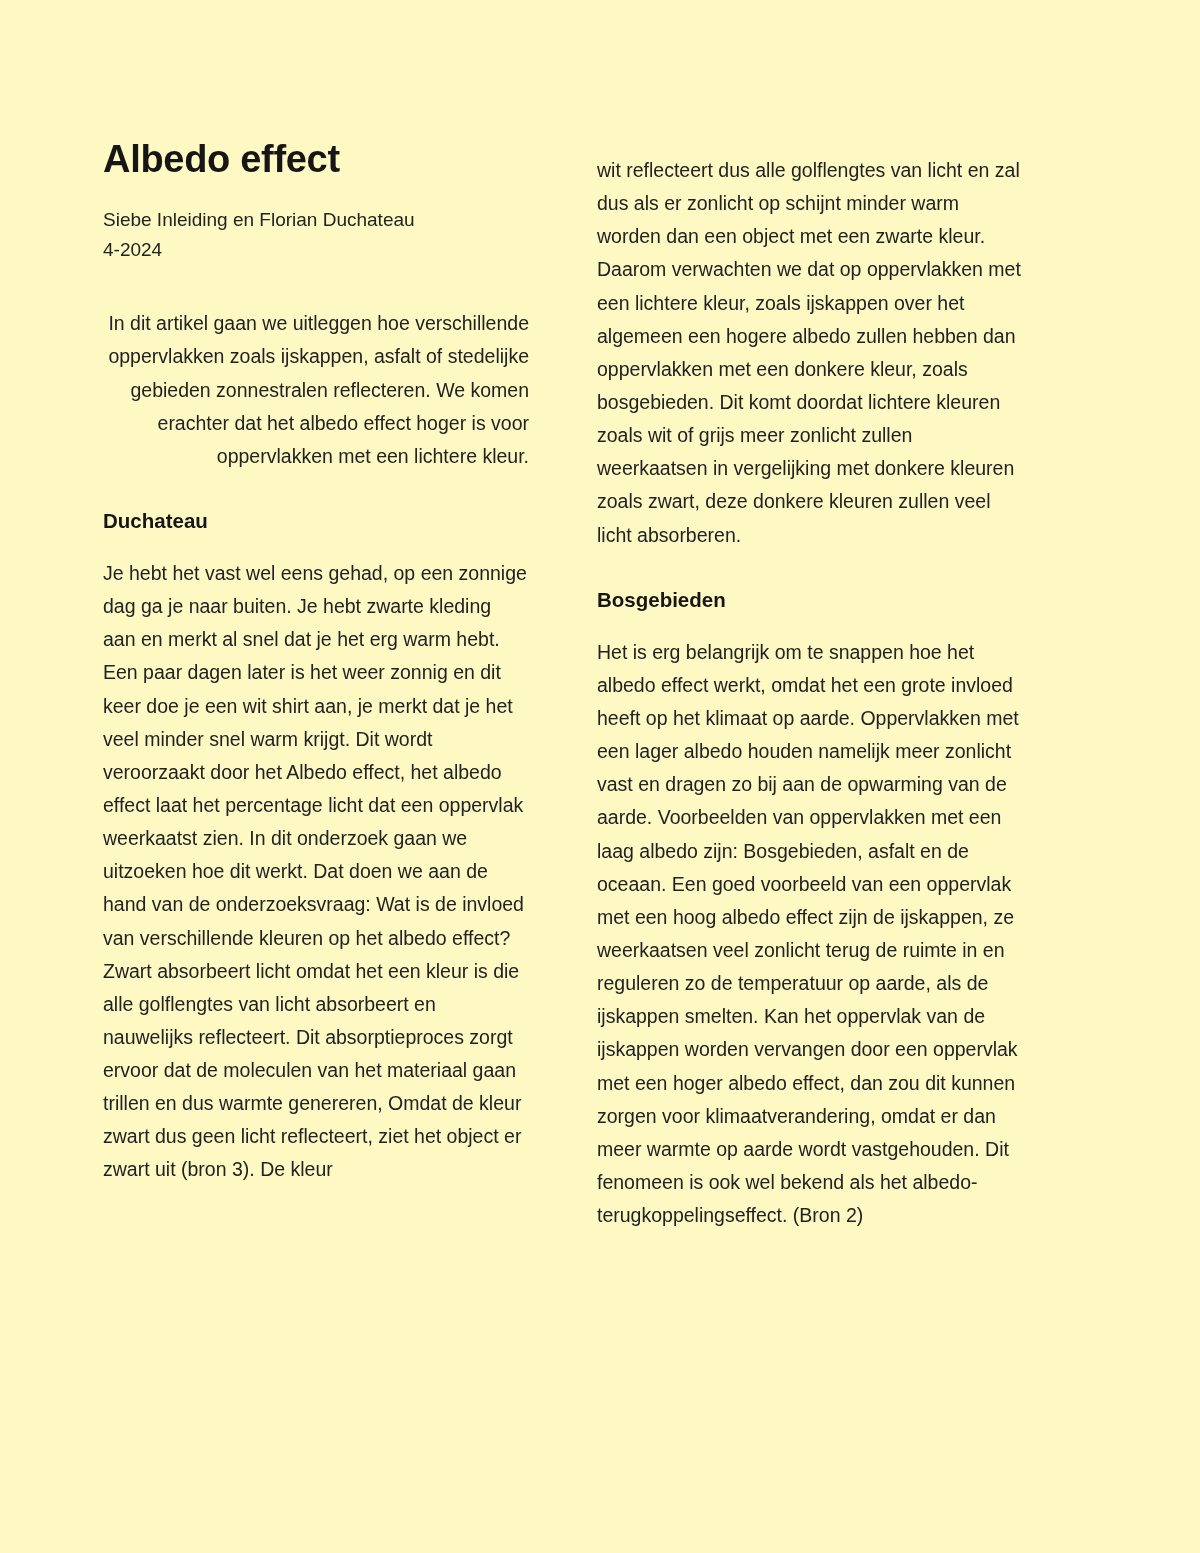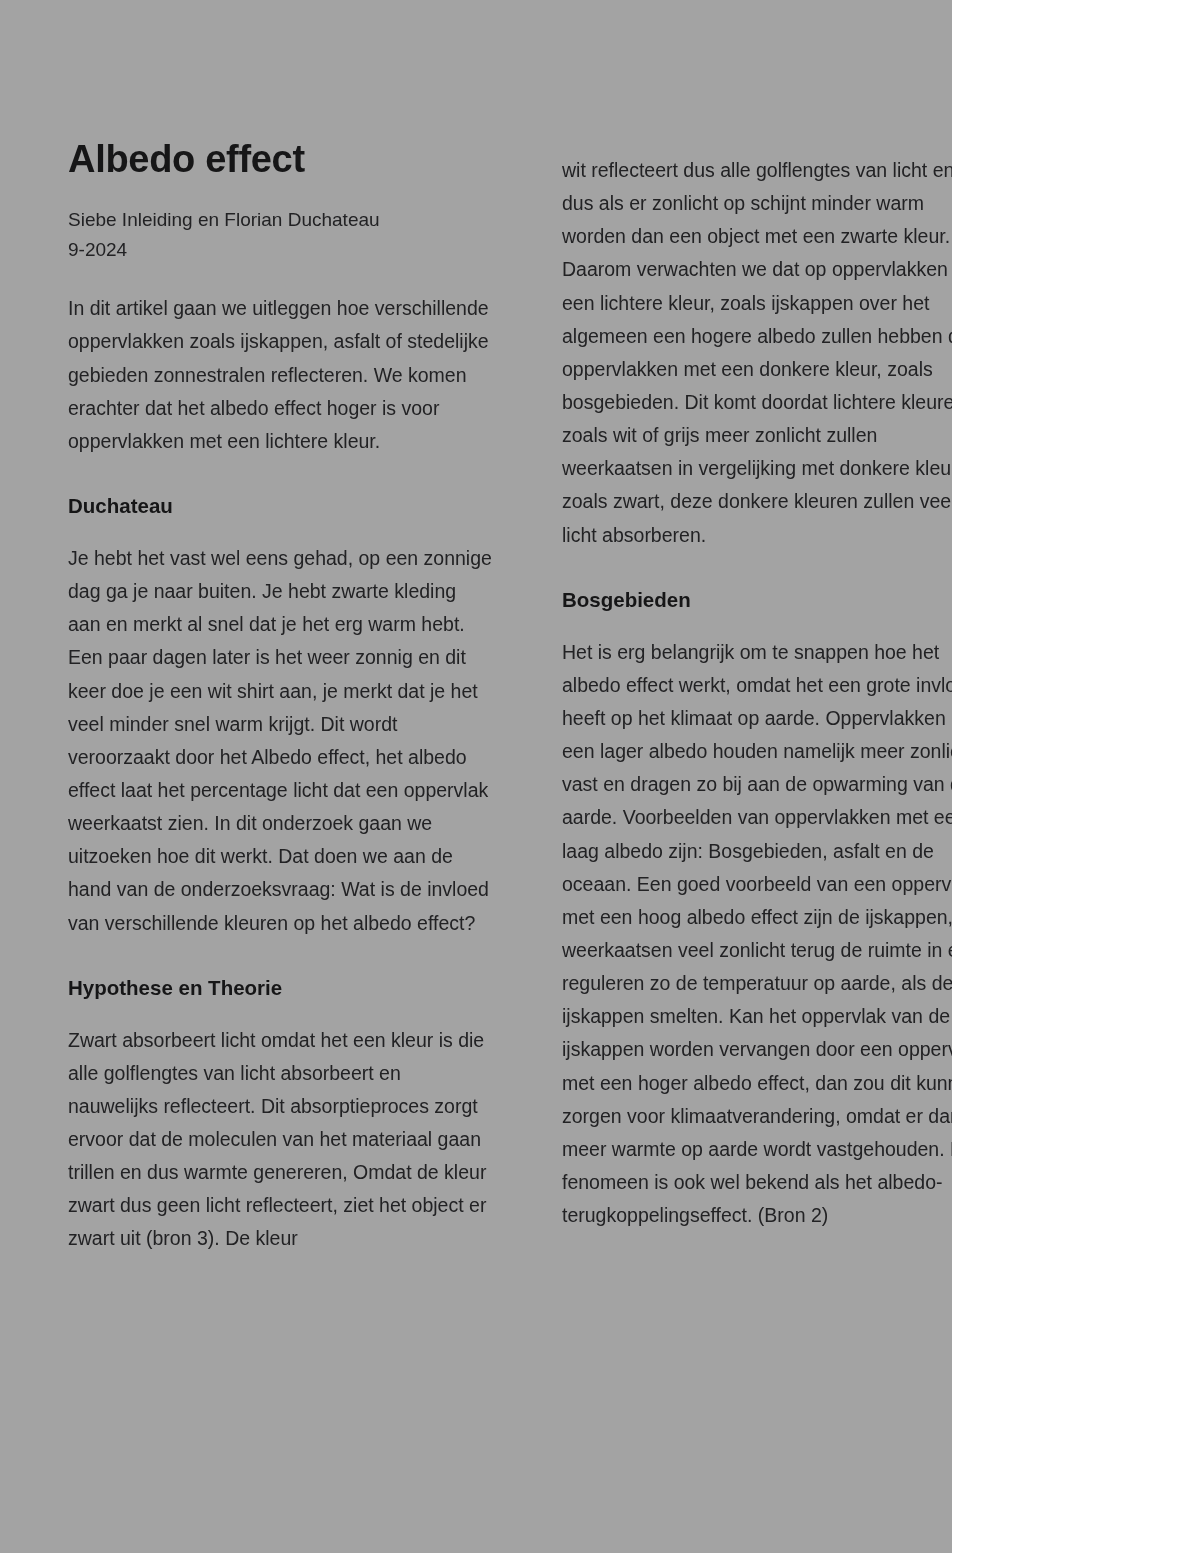--- a/index.html
+++ b/index.html
@@ -9,24 +9,24 @@
   }
   body {
     width: 1200px;
     height: 1553px;
     font-family: "Liberation Sans", sans-serif;
     color: #1c1c1e;
     -webkit-font-smoothing: antialiased;
   }
   .page {
     box-sizing: border-box;
-    width: 952px;
+    width: 1200px;
     height: 1553px;
-    padding: 138px 138px 40px 68px;
-    background: #a3a3a3;
+    padding: 138px 138px 40px 103px;
+    background: #fef9c3;
     overflow: hidden;
   }
   .columns {
     display: flex;
     gap: 68px;
     align-items: flex-start;
   }
   .col {
     width: 426px;
     flex: 0 0 426px;
@@ -51,45 +51,45 @@
     color: #222224;
     text-align: left;
   }
   .section-heading {
     font-size: 20.5px;
     font-weight: 700;
     margin: 36px 0 24px 0;
     color: #161617;
   }
   .abstract {
-    margin-top: 28px;
+    margin-top: 43px;
+    text-align: right;
   }
   .right-first {
     margin-top: 16px;
   }
 </style>
 </head>
 <body>
 
 <div class="page">
   <div class="columns">
 
     <div class="col">
       <h1 class="doc-title">Albedo effect</h1>
 
       <p class="byline">Siebe Inleiding en Florian Duchateau</p>
-      <p class="byline">9-2024</p>
+      <p class="byline">4-2024</p>
 
       <p class="para abstract">In dit artikel gaan we uitleggen hoe verschillende oppervlakken zoals ijskappen, asfalt of stedelijke gebieden zonnestralen reflecteren. We komen erachter dat het albedo effect hoger is voor oppervlakken met een lichtere kleur.</p>
 
       <h2 class="section-heading">Duchateau</h2>
 
       <p class="para">Je hebt het vast wel eens gehad, op een zonnige dag ga je naar buiten. Je hebt zwarte kleding aan en merkt al snel dat je het erg warm hebt. Een paar dagen later is het weer zonnig en dit keer doe je een wit shirt aan, je merkt dat je het veel minder snel warm krijgt. Dit wordt veroorzaakt door het Albedo effect, het albedo effect laat het percentage licht dat een oppervlak weerkaatst zien. In dit onderzoek gaan we uitzoeken hoe dit werkt. Dat doen we aan de hand van de onderzoeksvraag: Wat is de invloed van verschillende kleuren op het albedo effect?</p>
 
-      <h2 class="section-heading">Hypothese en Theorie</h2>
 
       <p class="para">Zwart absorbeert licht omdat het een kleur is die alle golflengtes van licht absorbeert en nauwelijks reflecteert. Dit absorptieproces zorgt ervoor dat de moleculen van het materiaal gaan trillen en dus warmte genereren, Omdat de kleur zwart dus geen licht reflecteert, ziet het object er zwart uit (bron 3). De kleur</p>
     </div>
 
     <div class="col">
       <p class="para right-first">wit reflecteert dus alle golflengtes van licht en zal dus als er zonlicht op schijnt minder warm worden dan een object met een zwarte kleur. Daarom verwachten we dat op oppervlakken met een lichtere kleur, zoals ijskappen over het algemeen een hogere albedo zullen hebben dan oppervlakken met een donkere kleur, zoals bosgebieden. Dit komt doordat lichtere kleuren zoals wit of grijs meer zonlicht zullen weerkaatsen in vergelijking met donkere kleuren zoals zwart, deze donkere kleuren zullen veel licht absorberen.</p>
 
       <h2 class="section-heading">Bosgebieden</h2>
 
       <p class="para">Het is erg belangrijk om te snappen hoe het albedo effect werkt, omdat het een grote invloed heeft op het klimaat op aarde. Oppervlakken met een lager albedo houden namelijk meer zonlicht vast en dragen zo bij aan de opwarming van de aarde. Voorbeelden van oppervlakken met een laag albedo zijn: Bosgebieden, asfalt en de oceaan. Een goed voorbeeld van een oppervlak met een hoog albedo effect zijn de ijskappen, ze weerkaatsen veel zonlicht terug de ruimte in en reguleren zo de temperatuur op aarde, als de ijskappen smelten. Kan het oppervlak van de ijskappen worden vervangen door een oppervlak met een hoger albedo effect, dan zou dit kunnen zorgen voor klimaatverandering, omdat er dan meer warmte op aarde wordt vastgehouden. Dit fenomeen is ook wel bekend als het albedo-terugkoppelingseffect. (Bron 2)</p>

